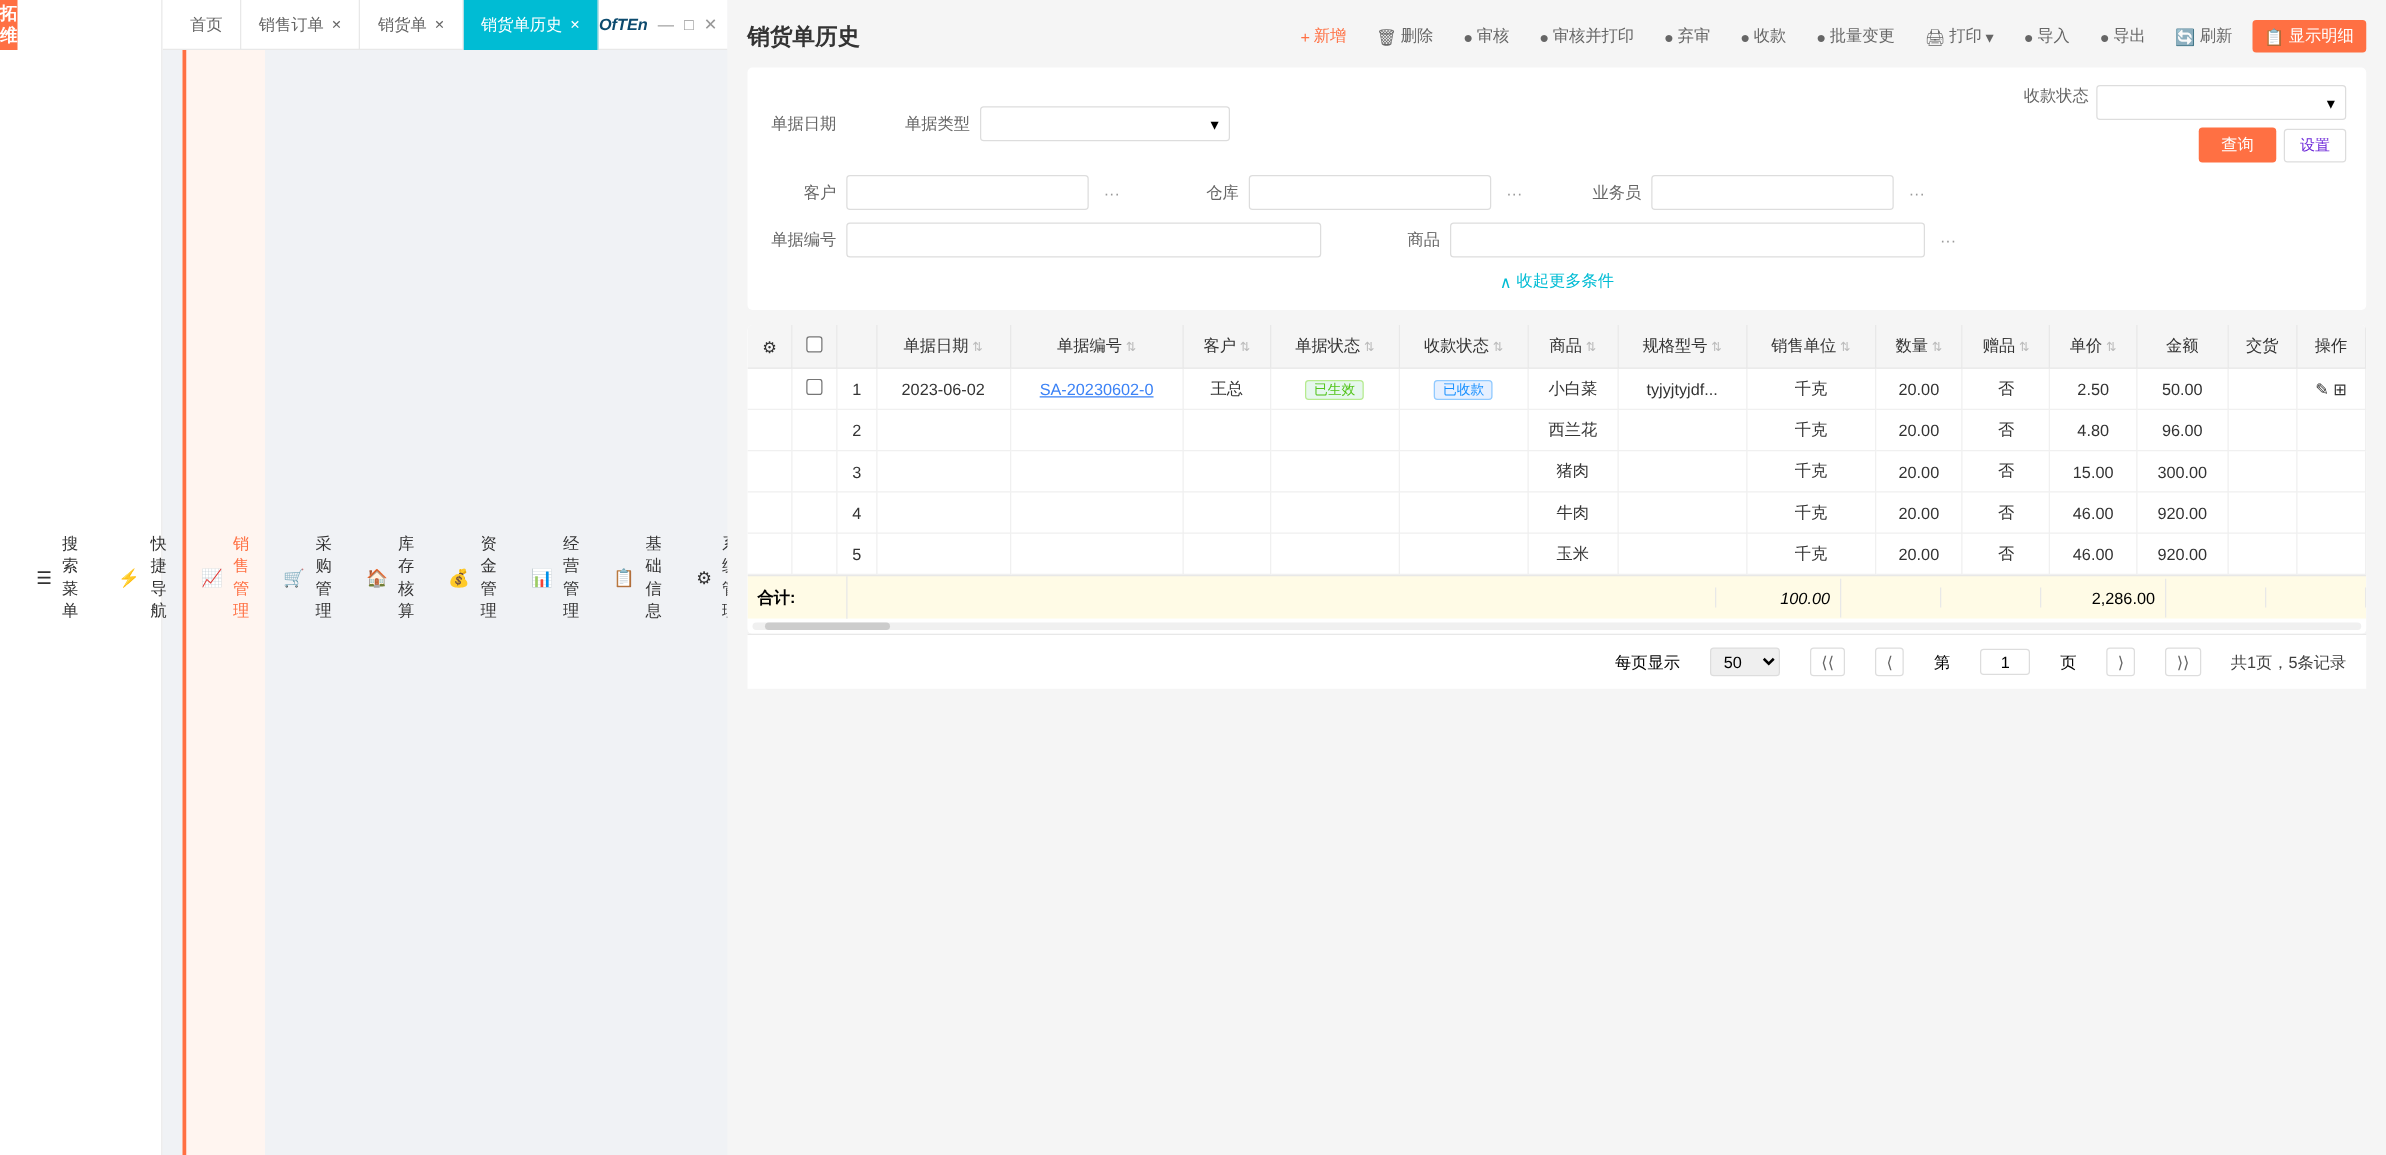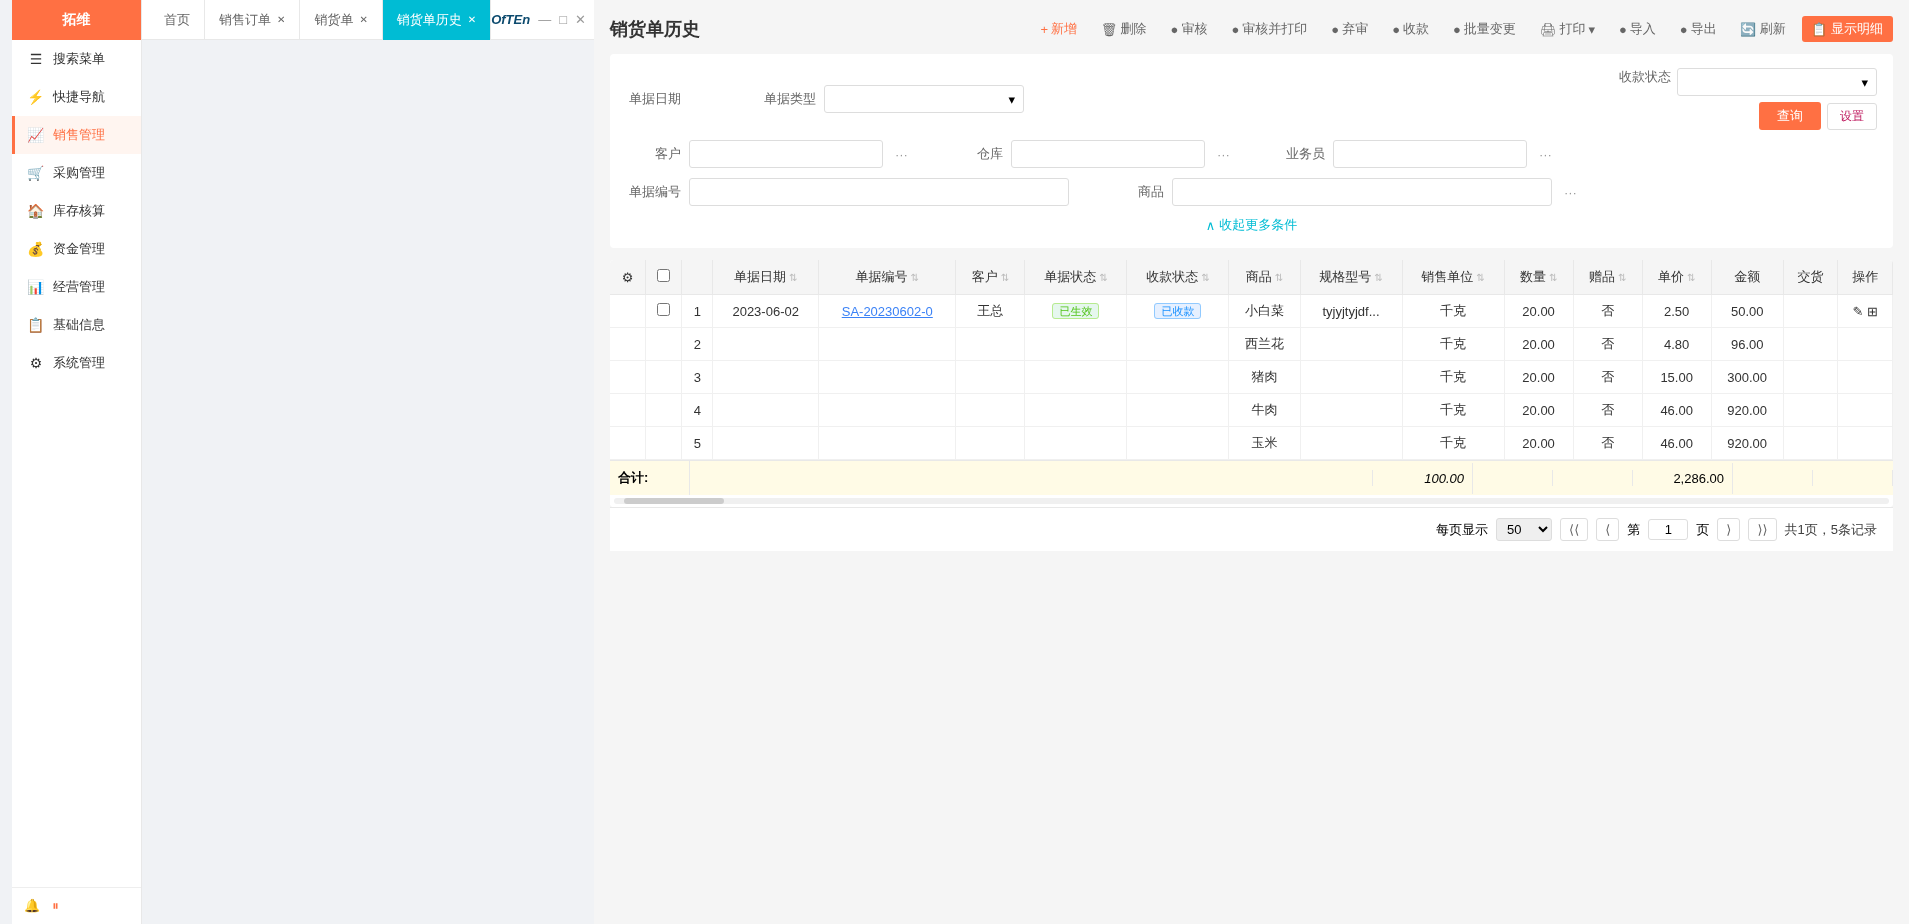--- a/index.html
+++ b/index.html
@@ -1,19 +1,19 @@
 <!DOCTYPE html>
 <html><head>
   <meta charset="utf-8">
   <style>
     * { box-sizing: border-box; margin: 0; padding: 0; font-family: 'Microsoft YaHei', Arial, sans-serif; font-size: 13px; }
     body { display: flex; height: 924px; overflow: hidden; background: #f0f2f5; }
 
     
-    .sidebar { width: 130px; background: #fff; border-right: 1px solid #e8e8e8; display: flex; flex-direction: column; height: 100%; margin-left: 12px; }
+    .sidebar { width: 130px; background: #fff; border-right: 1px solid #e8e8e8; display: flex; height: 100%; }
     .sidebar-logo { height: 40px; background: #ff7043; display: flex; align-items: center; justify-content: center; color: #fff; font-size: 14px; font-weight: bold; }
     .sidebar-item { display: flex; align-items: center; padding: 10px 12px; cursor: pointer; color: #333; gap: 8px; border-left: 3px solid transparent; }
     .sidebar-item.active { background: #fff5f0; color: #ff7043; border-left: 3px solid #ff7043; }
     .sidebar-item-icon { font-size: 14px; width: 18px; text-align: center; }
     .sidebar-bottom { margin-top: auto; padding: 10px 12px; display: flex; gap: 12px; border-top: 1px solid #eee; }
 
     
     .main { flex: 1; display: flex; flex-direction: row; overflow: hidden; }
 
     
@@ -42,42 +42,42 @@
     .filter-input { border: 1px solid #ddd; border-radius: 3px; padding: 4px 8px; min-width: 180px; height: 28px; color: #333; background: #fff; }
     .filter-input-wide { min-width: 380px; }
     .filter-select { border: 1px solid #ddd; border-radius: 3px; padding: 4px 8px; min-width: 200px; height: 28px; display: flex; align-items: center; justify-content: space-between; cursor: pointer; background: #fff; }
     .date-shortcuts { display: flex; align-items: center; gap: 4px; }
     .date-shortcut { color: #666; cursor: pointer; font-size: 12px; padding: 1px 3px; }
     .date-shortcut.active { background: #ff7043; color: #fff; border-radius: 2px; padding: 1px 5px; }
     .date-range { color: #999; font-size: 12px; margin-left: 4px; }
     .filter-dots { color: #999; cursor: pointer; margin-left: 4px; }
     .collapse-btn { display: flex; align-items: center; justify-content: center; gap: 4px; color: #00bcd4; cursor: pointer; font-size: 12px; margin-top: 4px; }
     .query-btn { background: #ff7043; color: #fff; border: none; border-radius: 3px; padding: 5px 18px; cursor: pointer; font-size: 13px; }
-    .setting-btn { border: 1px solid #ddd; border-radius: 3px; padding: 4px 12px; cursor: pointer; background: #fff; color: #be185d; font-size: 12px; }
+    .setting-btn { border: 1px solid #ddd; border-radius: 3px; padding: 4px 12px; cursor: pointer; background: #fff; color: #6d28d9; font-size: 12px; }
     .filter-right { margin-left: auto; display: flex; flex-direction: column; gap: 6px; align-items: flex-end; }
 
     
     .table-wrapper { background: #fff; border-radius: 4px; overflow: auto; }
     table { width: 100%; border-collapse: collapse; }
     th { background: #f5f5f5; border-bottom: 1px solid #e8e8e8; border-right: 1px solid #e8e8e8; padding: 8px 8px; color: #333; font-weight: normal; white-space: nowrap; text-align: center; }
     td { border-bottom: 1px solid #f0f0f0; border-right: 1px solid #f0f0f0; padding: 7px 8px; color: #333; text-align: center; white-space: nowrap; }
     .col-settings { width: 36px; }
     .col-check { width: 36px; }
     .sort-icon { color: #bbb; font-size: 10px; margin-left: 3px; }
     .tag-green { background: #e6f7ee; color: #52c41a; border: 1px solid #b7eb8f; border-radius: 3px; padding: 1px 6px; font-size: 11px; }
     .tag-blue { background: #e6f0ff; color: #1890ff; border: 1px solid #91caff; border-radius: 3px; padding: 1px 6px; font-size: 11px; }
     .link-text { color: #3b82f6; text-decoration: underline; cursor: pointer; }
 
     
     .table-footer { background: #fffbe6; border-top: 1px solid #e8e8e8; display: flex; align-items: center; }
     .footer-cell { padding: 8px; border-right: 1px solid #e8e8e8; }
     .footer-total-label { min-width: 80px; font-weight: bold; }
 
     
-    .pagination { display: flex; align-items: center; justify-content: flex-end; padding: 10px 16px; background: #fff; border-top: 1px solid #e8e8e8; gap: 8px; }
+    .pagination { display: flex; align-items: center; justify-content: flex-end; padding: 10px 16px; background: #fff; border-top: 1px solid #e8e8e8; gap: 24px; }
     .page-size-select { border: 1px solid #ddd; border-radius: 3px; padding: 2px 6px; }
     .page-btn { border: 1px solid #ddd; border-radius: 3px; padding: 3px 8px; cursor: pointer; background: #fff; color: #666; }
     .page-input { border: 1px solid #ddd; border-radius: 3px; width: 40px; text-align: center; padding: 2px 4px; }
     .page-info { color: #404040; }
 
     
     .scrollbar-area { background: #fff; height: 12px; display: flex; align-items: center; padding: 0 4px; }
     .scrollbar-track { flex: 1; height: 6px; background: #f0f0f0; border-radius: 3px; }
     .scrollbar-thumb { width: 100px; height: 6px; background: #ccc; border-radius: 3px; margin-left: 10px; }
   </style>
@@ -209,21 +209,21 @@
             <span>显示明细</span>
           </button>
       </div>
     </div>
 
     <div class="filter-panel">
       <div class="filter-row">
         <div class="filter-item">
           <span class="filter-label">单据日期</span>
         </div>
-        <div class="filter-item" style="margin-left:60px;">
+        <div class="filter-item" style="margin-left:32px;">
           <span class="filter-label">单据类型</span>
           <div class="filter-select" style="min-width:200px;">
             <span></span>
             <span>▾</span>
           </div>
         </div>
         <div class="filter-right">
           <div style="display:flex;gap:6px;">
             <span class="filter-label">收款状态</span>
             <div class="filter-select" style="min-width:200px;">

